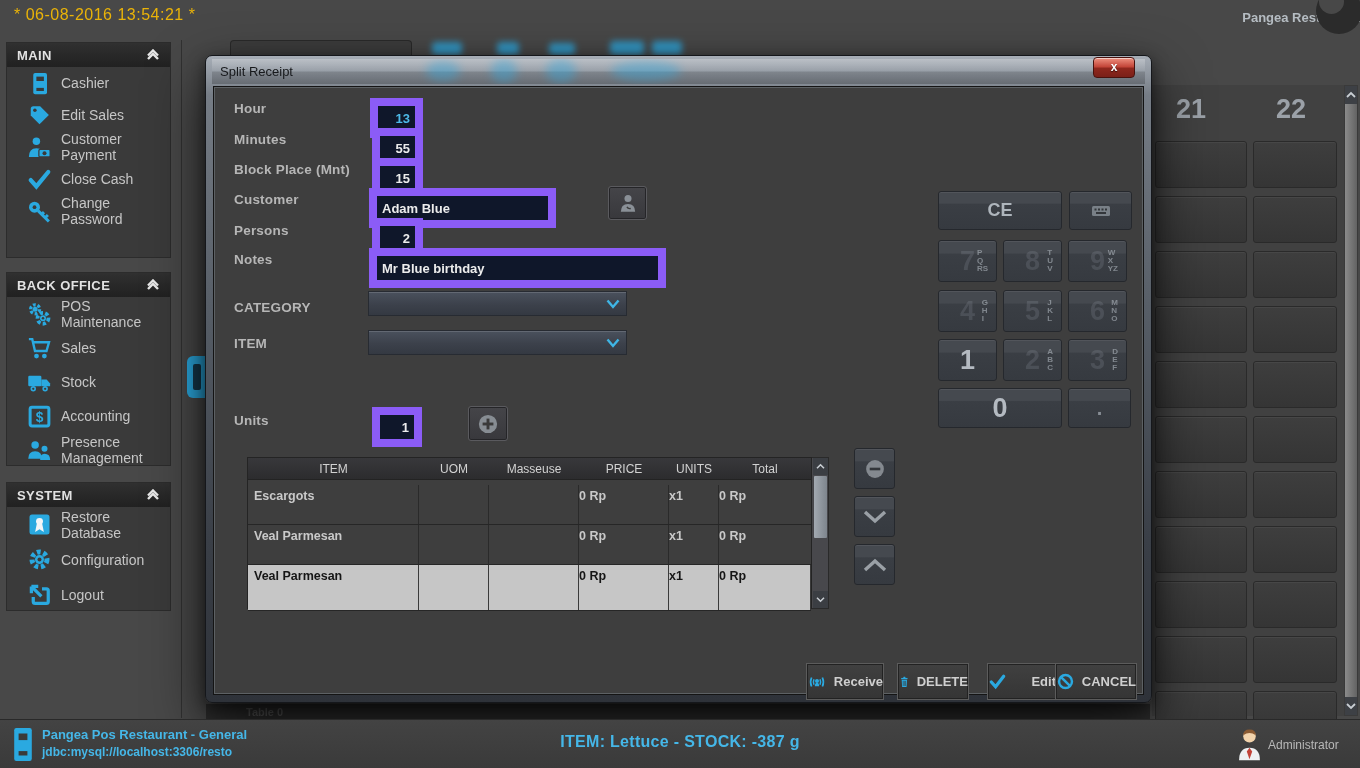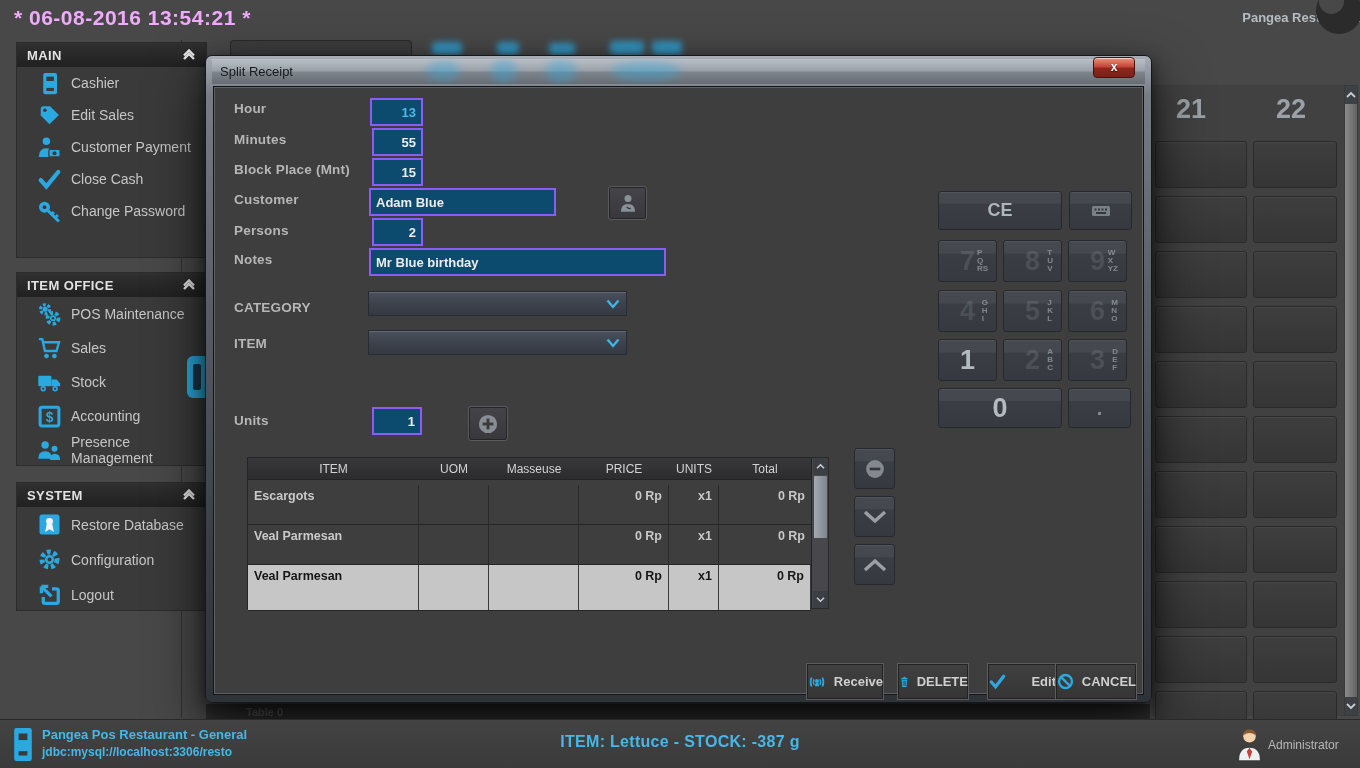--- a/index.html
+++ b/index.html
@@ -1,25 +1,25 @@
 <!DOCTYPE html>
 <html><head>
 <meta charset="utf-8">
 <style>
   html,body{margin:0;padding:0}
   body{width:1360px;height:768px;position:relative;overflow:hidden;background:#484848;
        font-family:"Liberation Sans",sans-serif;}
   .abs{position:absolute}
   
-  .tb-date{left:14px;top:6px;font-size:21px;font-weight:bold;color:#f0abfc;letter-spacing:.5px}
+  .tb-date{left:14px;top:6px;font-size:16px;font-weight:normal;color:#eab308;letter-spacing:.5px}
   .tb-title{left:0;right:0;top:10px;text-align:right;font-size:13px;font-weight:bold;color:#b5bcc2}
   .swirl{left:1316px;top:-12px;width:46px;height:46px;border-radius:50%;background:#2b2b2b;z-index:3}
   .swirl::after{content:'';position:absolute;left:3px;top:1px;width:25px;height:25px;border-radius:50%;background:#484848}
   
-  .section{position:absolute;left:16px;width:191px;background:#3a3a3a;border:1px solid #2c2c2c;box-sizing:border-box}
+  .section{position:absolute;left:6px;width:165px;background:#3a3a3a;border:1px solid #2c2c2c;box-sizing:border-box}
   .sec-head{height:24px;background:linear-gradient(#303030,#212121);display:flex;align-items:center;justify-content:space-between;
             padding:0 10px;color:#e2e2e2;font-weight:bold;font-size:13px;letter-spacing:.4px}
   .s-item{display:flex;align-items:center;gap:9px;padding-left:20px;color:#c6c6c6;font-size:14px;cursor:pointer}
   .s-item svg{width:25px;height:25px;flex:0 0 25px}
   #sec-main .s-item{height:32px}
   #sec-back .s-item{height:34px}
   #sec-sys  .s-item{height:35px}
   .vline{left:181px;top:40px;width:1px;height:678px;background:#313131}
   
   .fv-panel{left:1152px;top:85px;width:192px;height:631px;background:#414141;z-index:1}
@@ -45,42 +45,42 @@
   .dlg-title .sheen{position:absolute;inset:0;background:linear-gradient(180deg,rgba(255,255,255,.25),rgba(255,255,255,.05) 46%,rgba(0,0,0,.14) 54%,rgba(0,0,0,.22))}
   .dlg-title .ttl{position:absolute;left:8px;top:5px;font-size:13px;color:#17191c;z-index:3}
   .smear{position:absolute;border-radius:50%;background:#2fa7dd;filter:blur(5px);opacity:.4;z-index:2}
   .close-btn{position:absolute;right:16px;top:1px;width:40px;height:19px;z-index:4;cursor:pointer;
              background:linear-gradient(180deg,#ef9180 0%,#c4473a 45%,#8f271d 55%,#7a2018 100%);
              border:1px solid #4a120d;border-radius:4px;box-shadow:inset 0 1px 0 rgba(255,255,255,.55);
              color:#fff;font-weight:bold;font-size:12px;text-align:center;line-height:18px;text-shadow:0 1px 1px rgba(0,0,0,.6)}
   .dlg-content{position:absolute;left:7px;right:7px;top:30px;bottom:7px;background:#3e3e3e;
                border:1px solid #141414;box-shadow:inset 0 0 0 1px rgba(160,170,180,.32)}
   .flab{position:absolute;color:#b6b6b6;font-weight:bold;font-size:13.5px;letter-spacing:.2px}
-  .inp{position:absolute;background:#0c4a6e;border:2px solid #8b5cf6;color:#ececec;font-weight:bold;font-size:13px;
+  .inp{position:absolute;background:#0f172a;border:8px solid #8b5cf6;color:#ececec;font-weight:bold;font-size:13px;
        font-family:inherit;padding:12px 5px;box-sizing:border-box;outline:none}
   .num{text-align:right}
   .sel{position:absolute;background:linear-gradient(180deg,#4a515d 0%,#3c414b 55%,#343942 100%);
        border:1px solid #272b32;box-shadow:inset 0 1px 0 rgba(255,255,255,.14);box-sizing:border-box;cursor:pointer}
   .sel svg{position:absolute;right:6px;top:50%;transform:translateY(-50%)}
   .sel .selval{position:absolute;left:6px;top:4px;color:#dcdcdc;font-size:13px;font-weight:bold}
   .gbtn{position:absolute;background:linear-gradient(180deg,#454549,#38383c);border:1px solid #5a5a5e;border-radius:3px;
         box-shadow:inset 0 0 0 1px #252528;display:flex;align-items:center;justify-content:center;cursor:pointer;box-sizing:border-box}
   
   .tbl{position:absolute;left:33px;top:370px;width:582px;height:152px;display:flex}
   .tbl-main{width:565px;display:flex;flex-direction:column;border:1px solid #242424;box-sizing:border-box;background:#3e3e3e}
   .thead{height:21px;flex:0 0 21px;background:linear-gradient(180deg,#38383b,#2c2c2e);display:grid;
          grid-template-columns:171px 70px 90px 90px 50px auto;align-items:center;color:#d2d2d2;font-size:12px;border-bottom:1px solid #232323}
   .thead div{text-align:center}
   .tbody{flex:1;padding-top:5px}
   .trow{height:40px;display:grid;grid-template-columns:171px 70px 90px 90px 50px auto;
         border-bottom:1px solid #262626;color:#c9c9c9;font-weight:bold;font-size:12.5px;cursor:pointer;box-sizing:border-box}
   .trow div{border-right:1px solid #2a2a2a;padding-top:4px;box-sizing:border-box}
   .trow div:last-child{border-right:none}
   .trow .c-item{padding-left:6px}
-  .trow .c-r{text-align:right;padding-right:6px}
+  .trow .c-r{padding-right:6px}
   .trow.selected{background:#c6c6c6;color:#161616;height:46px}
   .trow.selected div{border-right:1px solid #3a3a3a}
   .tsb{width:17px;background:#48484c;border:1px solid #2a2a2a;border-left:none;display:flex;flex-direction:column;align-items:center;box-sizing:border-box}
   .tsb-btn{width:15px;height:17px;background:#3b3e43;display:flex;align-items:center;justify-content:center;cursor:pointer}
   .tsb-thumb{width:13px;height:62px;background:linear-gradient(90deg,#a2a9b1,#7e858d);margin-top:1px;border-radius:1px;cursor:grab}
   .tsb-space{flex:1}
   
   .gkey{background:linear-gradient(180deg,#45494f 0%,#45494f 30%,#3a3e44 33%,#363a40 100%);
         border:1px solid #25282d;border-radius:3px;box-shadow:inset 0 1px 0 rgba(255,255,255,.07);box-sizing:border-box;cursor:pointer}
   .kkey{position:absolute;width:59px;height:42px}
@@ -201,21 +201,21 @@
         <circle cx="6" cy="6.5" r="4.4" fill="#2aa9e0"></circle>
         <circle cx="6" cy="6.5" r="1.5" fill="#3a3a3a"></circle>
         <path d="M8.8 9.3 L17.5 18 M14.5 15 l2.2 -2.2 M11.8 12.3 l1.8 -1.8" stroke="#2aa9e0" stroke-width="2.4" fill="none"></path>
       </svg>
     <span>Change Password</span>
   </div>
 </div>
 
 <div class="section" id="sec-back" style="top:272px;height:194px">
   <div class="sec-head">
-    <span>ITEM OFFICE</span>
+    <span>BACK OFFICE</span>
     <svg width="14" height="12" viewBox="0 0 14 12">
         <path d="M2 10 L7 5 L12 10" fill="none" stroke="#e8e8e8" stroke-width="2.4"></path>
         <path d="M2 6.5 L7 1.5 L12 6.5" fill="none" stroke="#e8e8e8" stroke-width="2.4"></path>
       </svg>
   </div>
   <div class="s-item">
     <svg viewBox="0 0 20 20">
         <circle cx="6.5" cy="5.8" r="3.6" fill="none" stroke="#2aa9e0" stroke-width="2.6" stroke-dasharray="2.2 1.5"></circle>
         <circle cx="6.5" cy="5.8" r="2" fill="#2aa9e0"></circle>
         <circle cx="12.8" cy="13" r="4.4" fill="none" stroke="#2aa9e0" stroke-width="3" stroke-dasharray="2.6 1.8"></circle>

